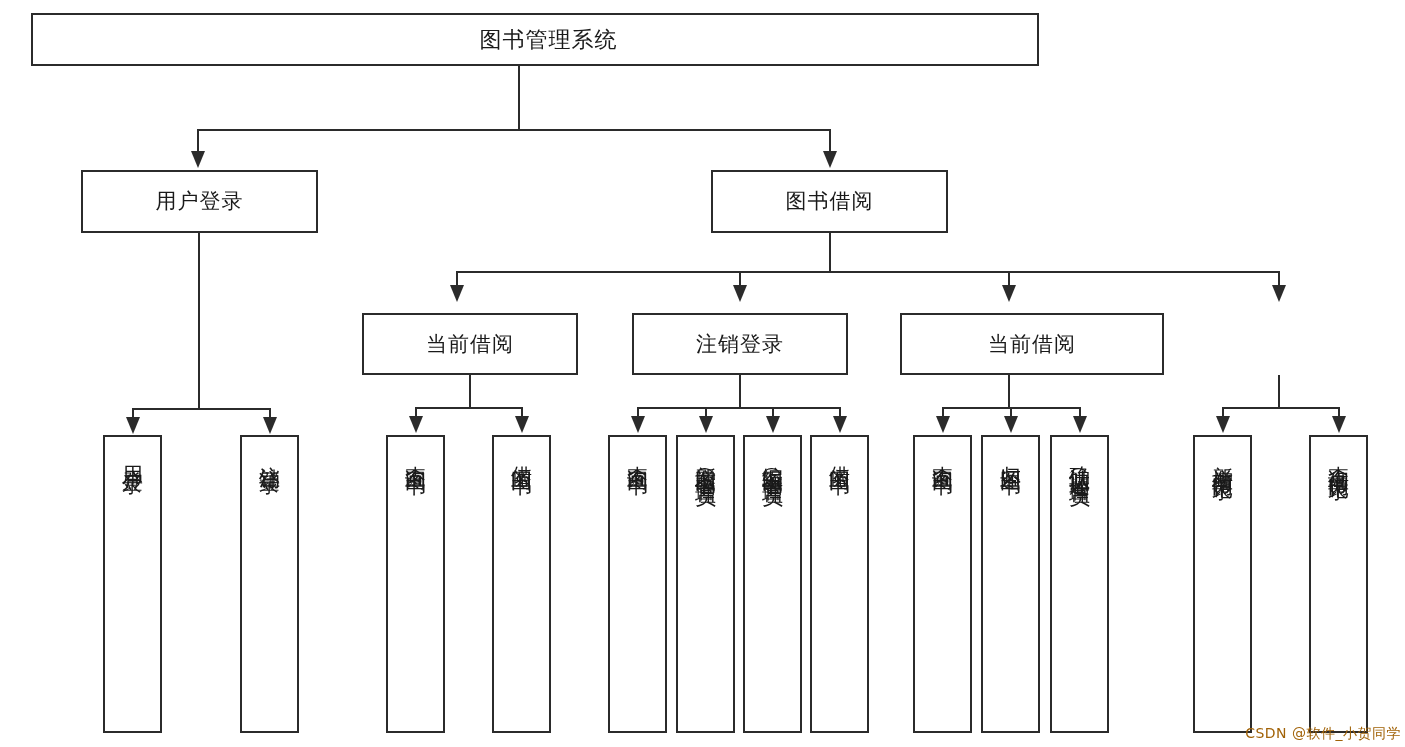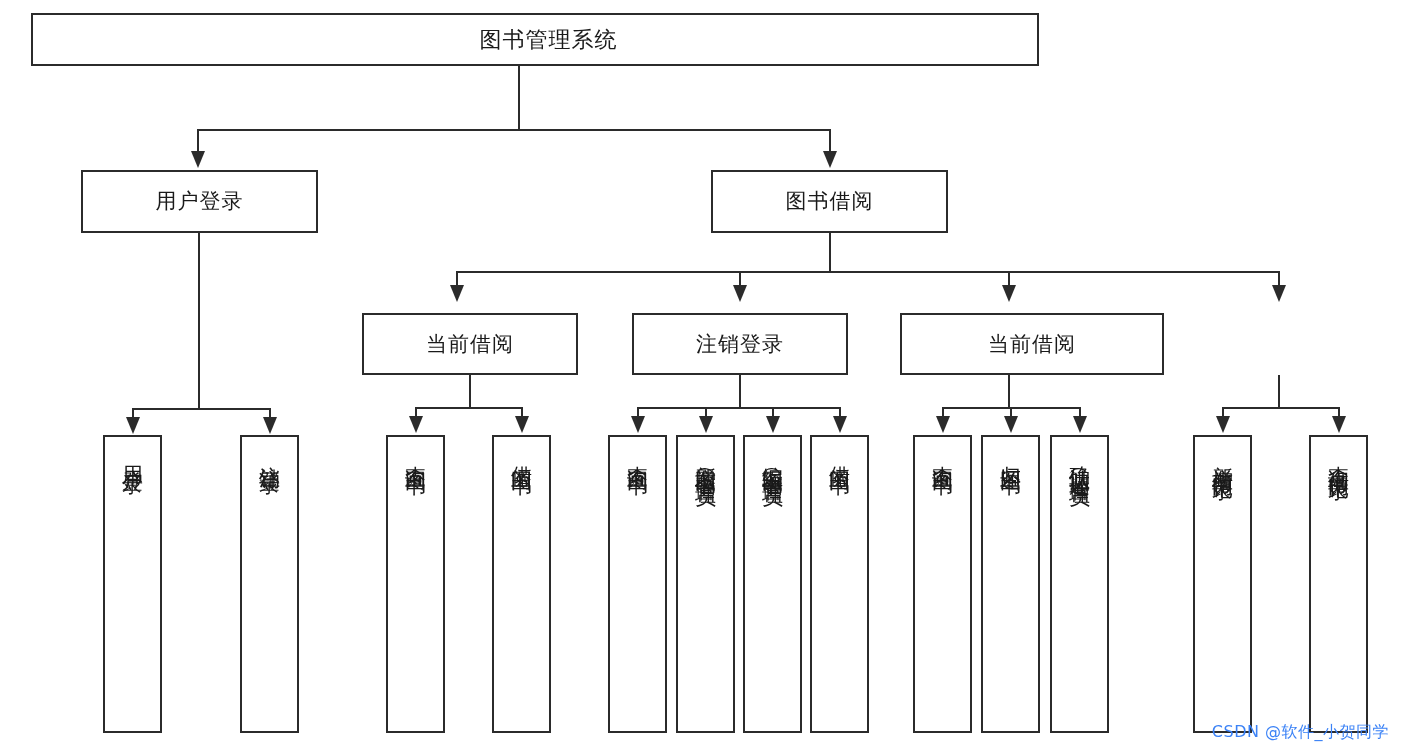--- a/index.html
+++ b/index.html
@@ -67,24 +67,24 @@
     width: 0;
     height: 0;
     border-left: 7px solid transparent;
     border-right: 7px solid transparent;
     border-top: 17px solid #2b2b2b;
     z-index: 2;
   }
   
   #watermark {
     position: absolute;
-    right: 16px;
+    right: 4px;
     bottom: 4px;
-    font-size: 16px;
-    color: #3b82f6;
+    font-size: 14px;
+    color: #a16207;
     letter-spacing: 0.5px;
     white-space: nowrap;
     z-index: 5;
     font-family: "DejaVu Sans", "Liberation Sans", sans-serif;
   }
 </style>
 </head>
 <body>
 
 <div id="canvas">

